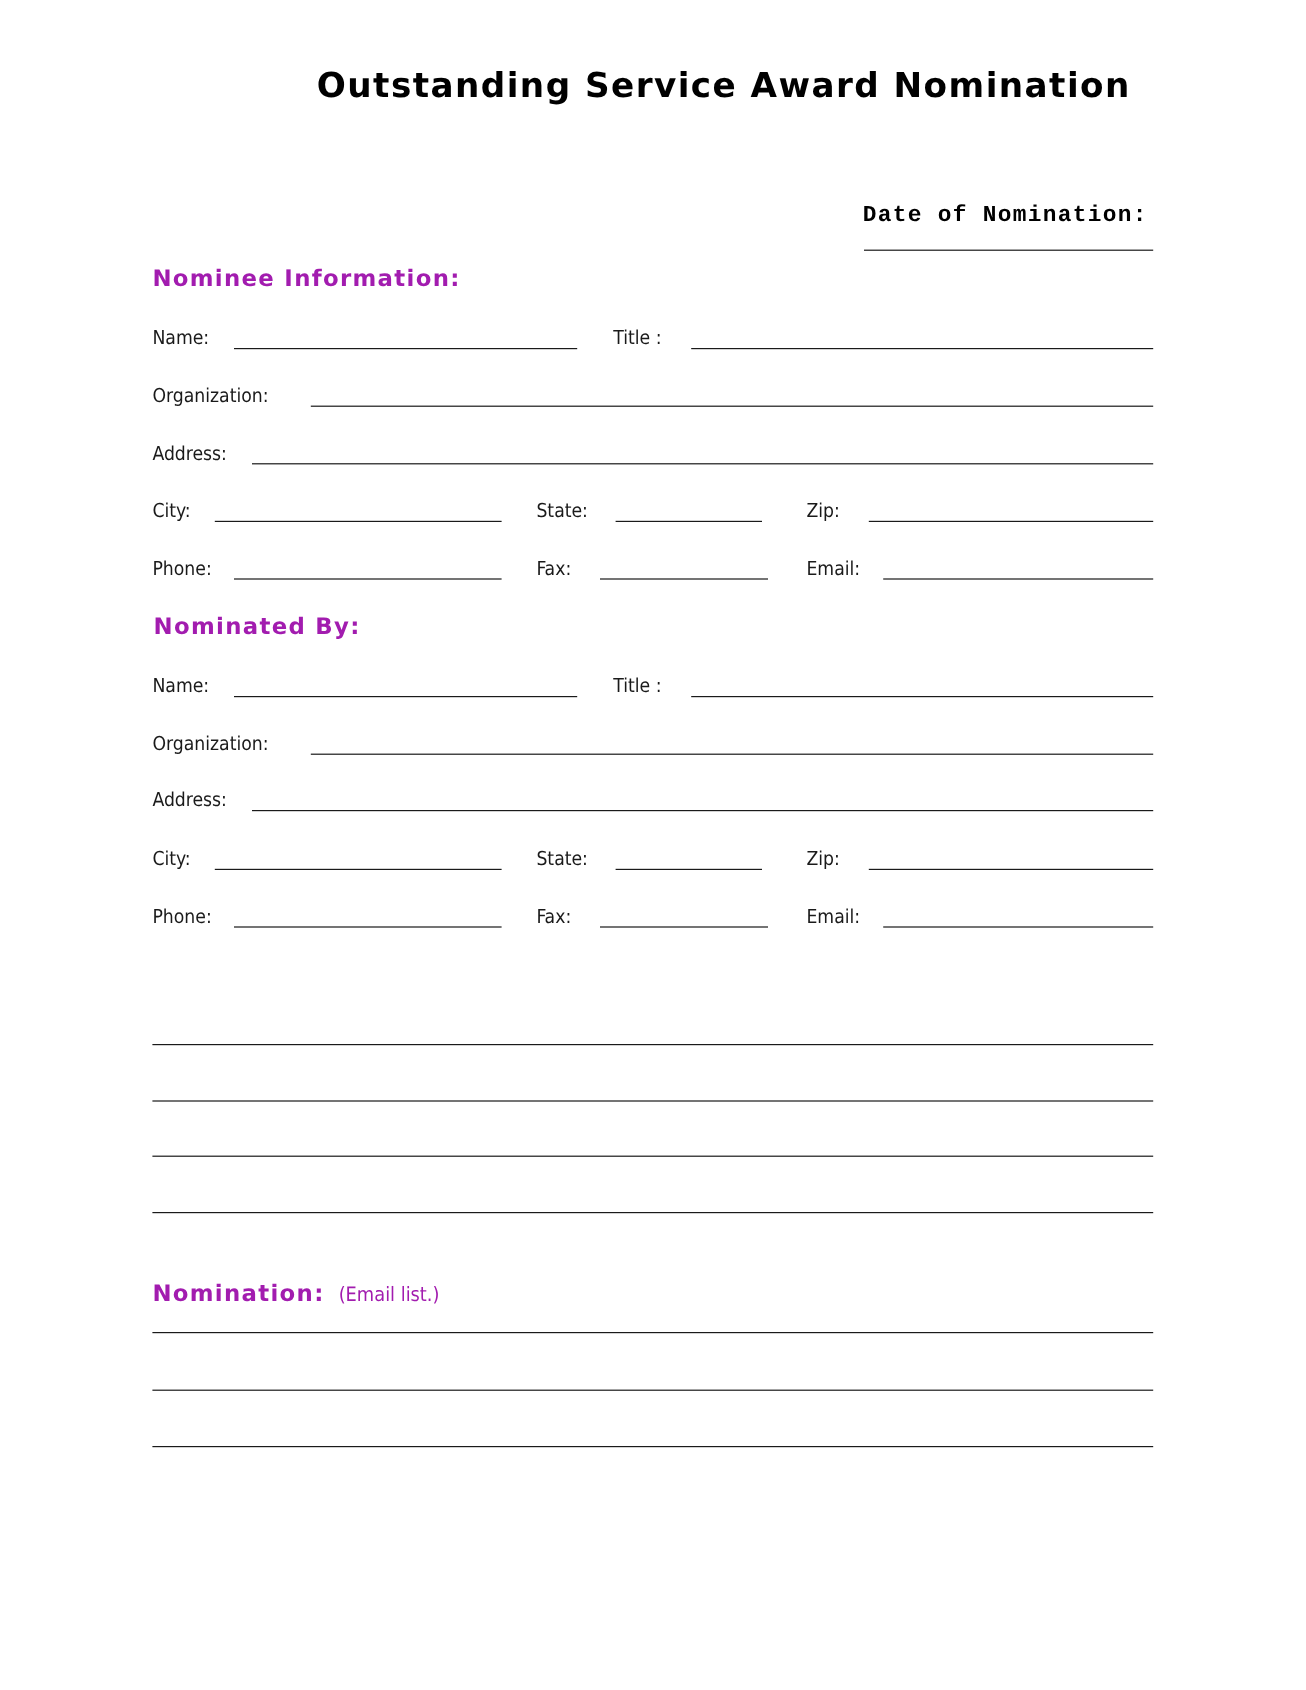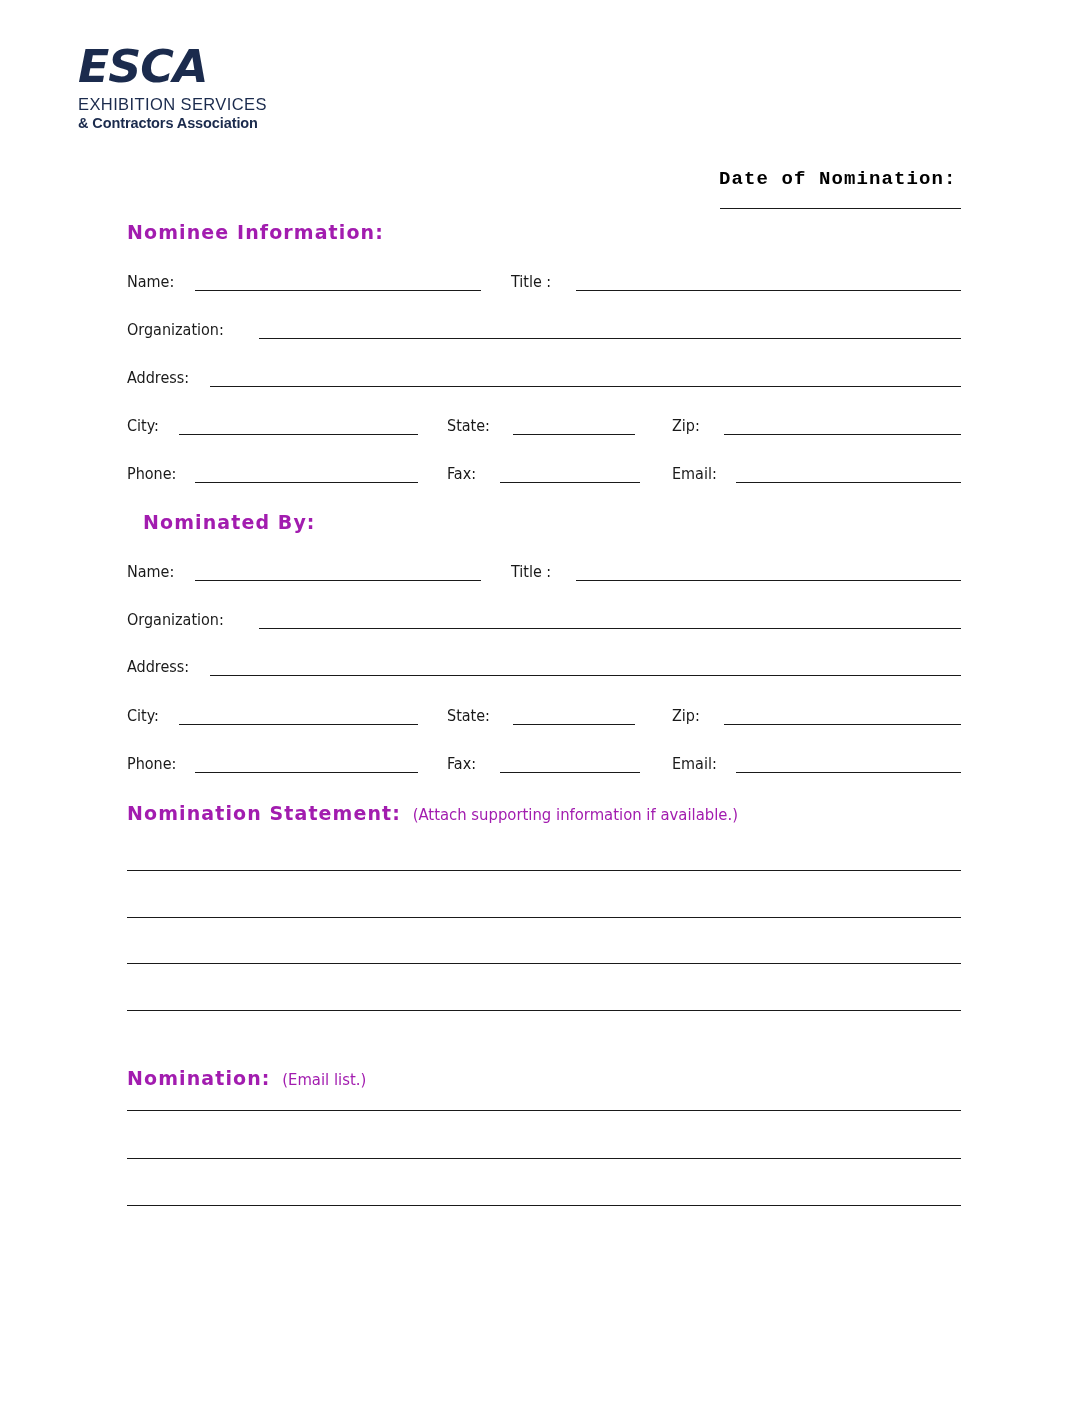--- a/index.html
+++ b/index.html
@@ -114,26 +114,22 @@
     font-size: 19px;
     letter-spacing: 1.1px;
     white-space: nowrap;
   }
 </style>
 </head>
 <body>
 
 <div class="page">
 
-  <div class="logo-block">
-    <div class="logo-mark">ESCA</div>
-    <div class="logo-line1">EXHIBITION SERVICES</div>
-    <div class="logo-line2">&amp; Contractors Association</div>
-  </div>
-
+
+  <div class="doc-title">Outstanding Service Award Nomination</div>
 
   <div class="date-label">Date of Nomination:</div>
   <div class="rule" style="left:720px; top:208px; width:241px;"></div>
 
   <div class="section-head" style="left:127px; top:221px;">Nominee Information:</div>
 
   <div class="lbl" style="left:127px; top:272px;">Name:</div>
   <div class="rule" style="left:195px; top:290px; width:286px;"></div>
   <div class="lbl" style="left:511px; top:272px;">Title :</div>
   <div class="rule" style="left:576px; top:290px; width:385px;"></div>
@@ -151,21 +147,21 @@
   <div class="lbl" style="left:672px; top:416px;">Zip:</div>
   <div class="rule" style="left:724px; top:434px; width:237px;"></div>
 
   <div class="lbl" style="left:127px; top:464px;">Phone:</div>
   <div class="rule" style="left:195px; top:482px; width:223px;"></div>
   <div class="lbl" style="left:447px; top:464px;">Fax:</div>
   <div class="rule" style="left:500px; top:482px; width:140px;"></div>
   <div class="lbl" style="left:672px; top:464px;">Email:</div>
   <div class="rule" style="left:736px; top:482px; width:225px;"></div>
 
-  <div class="section-head" style="left:143px; top:511px;">Nominated By:</div>
+  <div class="section-head" style="left:128px; top:511px;">Nominated By:</div>
 
   <div class="lbl" style="left:127px; top:562px;">Name:</div>
   <div class="rule" style="left:195px; top:580px; width:286px;"></div>
   <div class="lbl" style="left:511px; top:562px;">Title :</div>
   <div class="rule" style="left:576px; top:580px; width:385px;"></div>
 
   <div class="lbl" style="left:127px; top:610px;">Organization:</div>
   <div class="rule" style="left:259px; top:628px; width:702px;"></div>
 
   <div class="lbl" style="left:127px; top:657px;">Address:</div>
@@ -178,24 +174,20 @@
   <div class="lbl" style="left:672px; top:706px;">Zip:</div>
   <div class="rule" style="left:724px; top:724px; width:237px;"></div>
 
   <div class="lbl" style="left:127px; top:754px;">Phone:</div>
   <div class="rule" style="left:195px; top:772px; width:223px;"></div>
   <div class="lbl" style="left:447px; top:754px;">Fax:</div>
   <div class="rule" style="left:500px; top:772px; width:140px;"></div>
   <div class="lbl" style="left:672px; top:754px;">Email:</div>
   <div class="rule" style="left:736px; top:772px; width:225px;"></div>
 
-  <div class="section-head" style="left:127px; top:802px;">
-    <span>Nomination Statement:</span>
-    <span class="sub" style="margin-left: 4px;"> (Attach supporting information if available.)</span>
-  </div>
 
   <div class="rule" style="left:127px; top:870px; width:834px;"></div>
   <div class="rule" style="left:127px; top:917px; width:834px;"></div>
   <div class="rule" style="left:127px; top:963px; width:834px;"></div>
   <div class="rule" style="left:127px; top:1010px; width:834px;"></div>
 
   <div class="section-head" style="left:127px; top:1067px;">
     <span>Nomination:</span>
     <span class="sub" style="margin-left: 4px;"> (Email list.)</span>
   </div>

